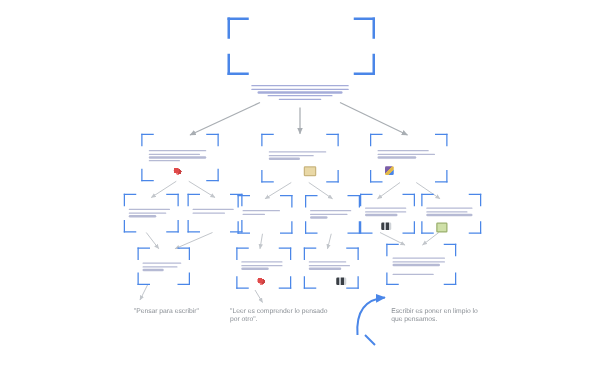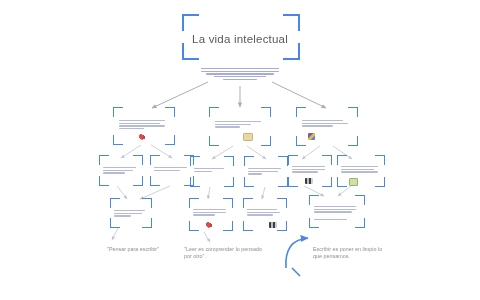--- a/index.html
+++ b/index.html
@@ -107,21 +107,20 @@
     <path d="M286,268 Q284,240 308,238" stroke="#4a86e8" stroke-width="1.6" fill="none" marker-end="url(#ahb)"></path>
     <path d="M300,276 L292,268" stroke="#4a86e8" stroke-width="1.6" fill="none"></path>
   </svg>
 
   <div class="frame lg" style="left:182px;top:14px;width:118px;height:46px;">
     <span class="br tl"></span>
     <span class="br tr"></span>
     <span class="br bl"></span>
     <span class="br br2"></span>
   </div>
-  <div class="maintitle" style="top:33px;">La vida intelectual</div>
 
   <div class="lines blue center" style="left:198px;top:68px;width:84px;text-align:center;">
     <i class="w90"></i>
       <i class="w90"></i>
       <i class="w80"></i>
       <i class="w60"></i>
       <i class="w40"></i>
   </div>
 
   <div class="frame" style="left:113px;top:107px;width:62px;height:38px;">

